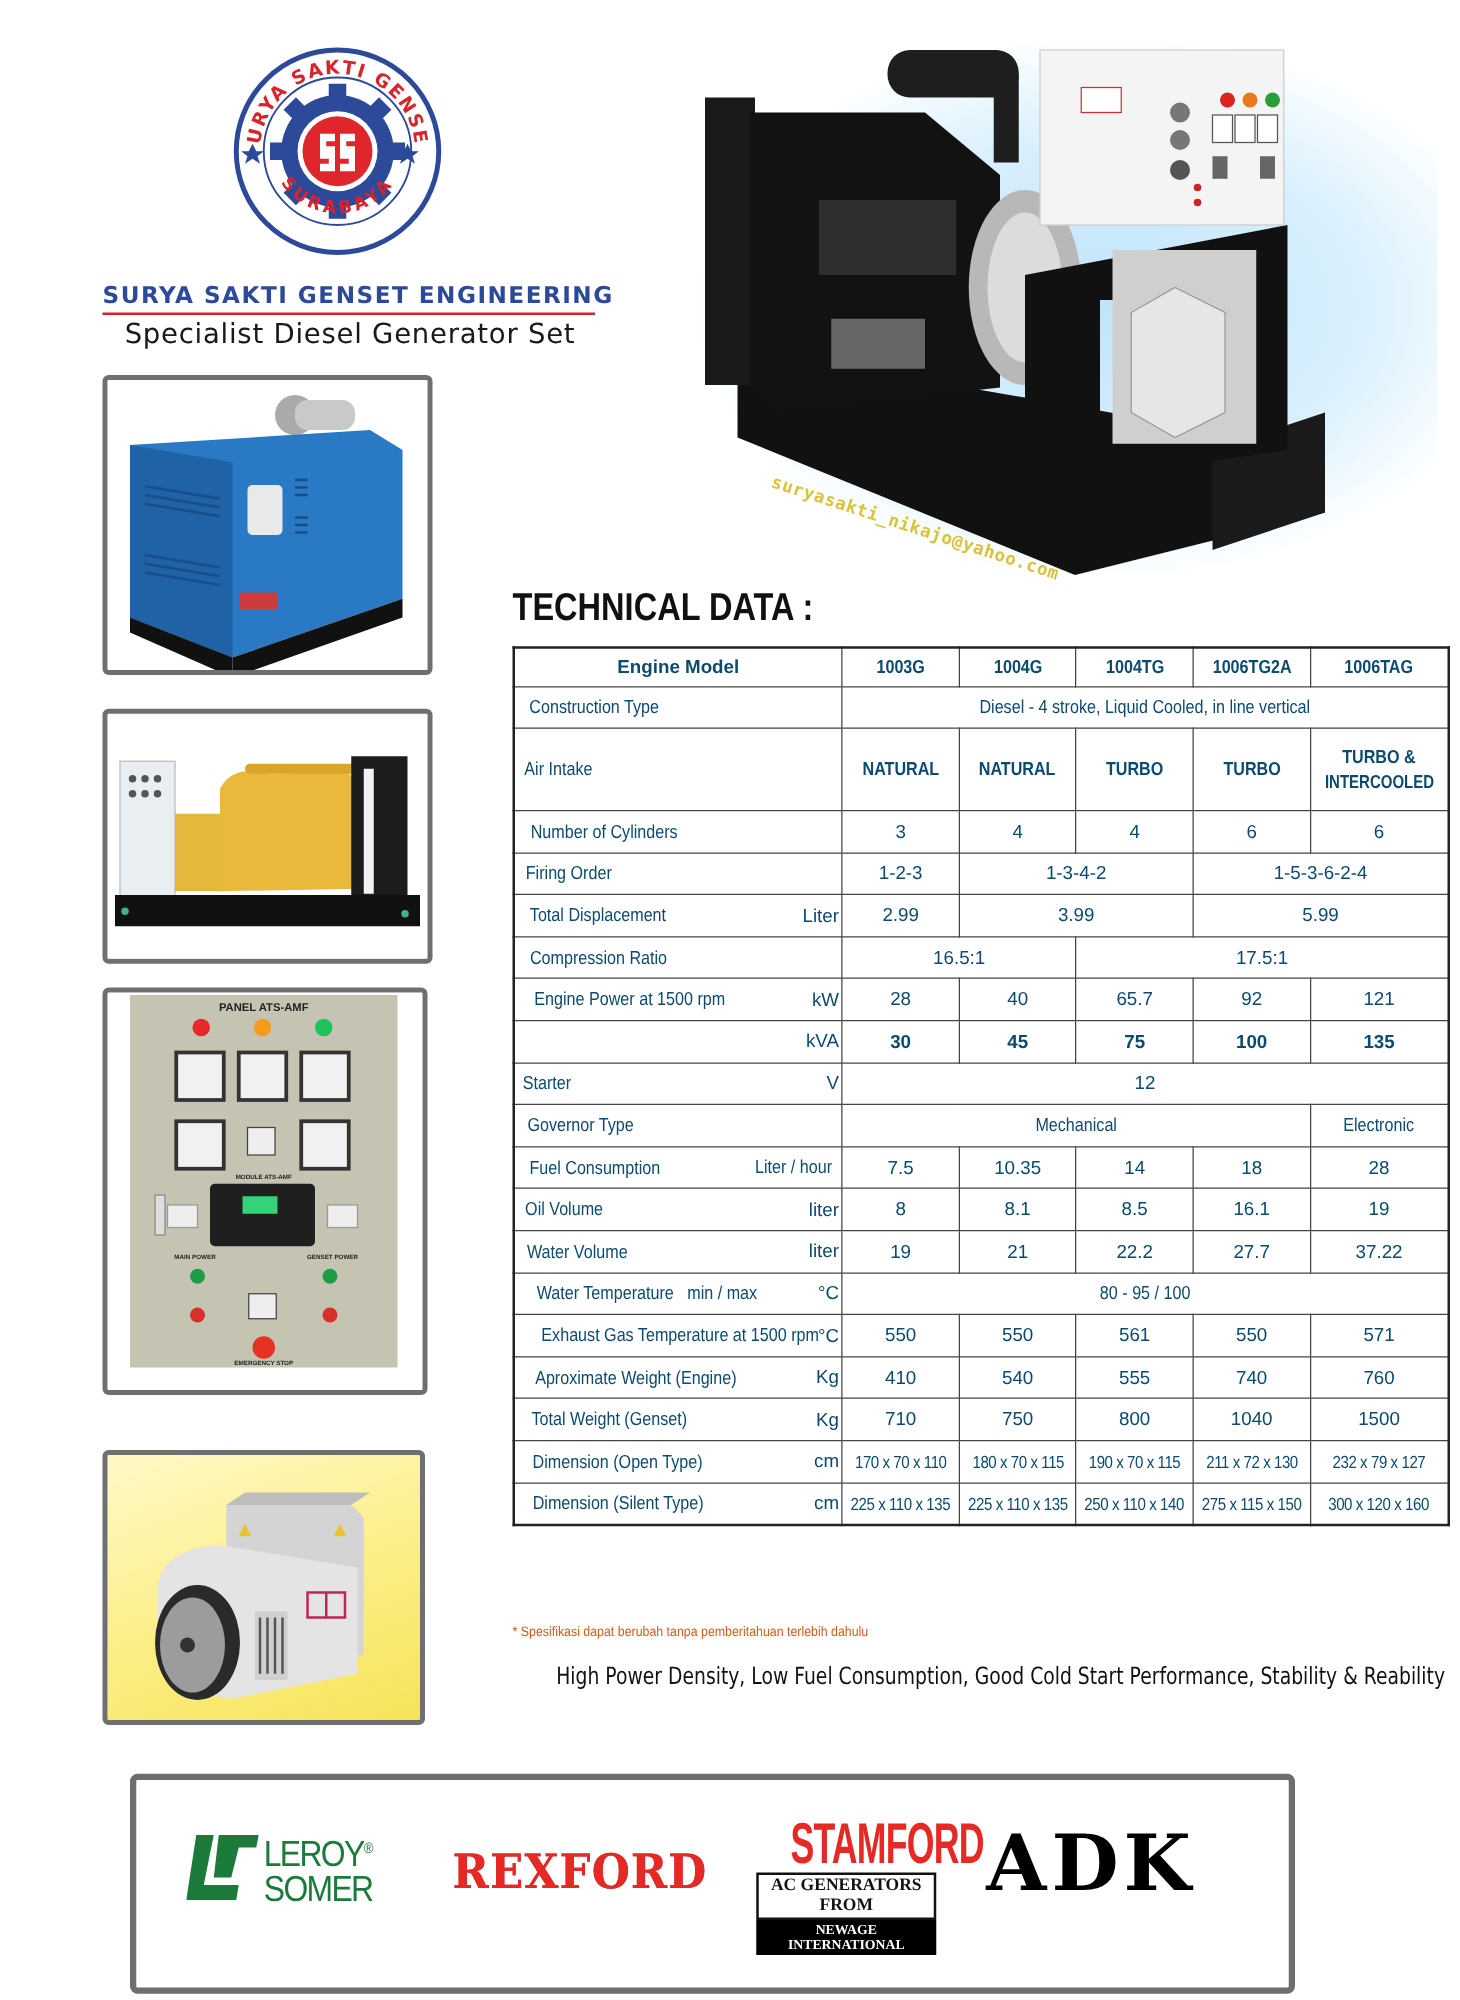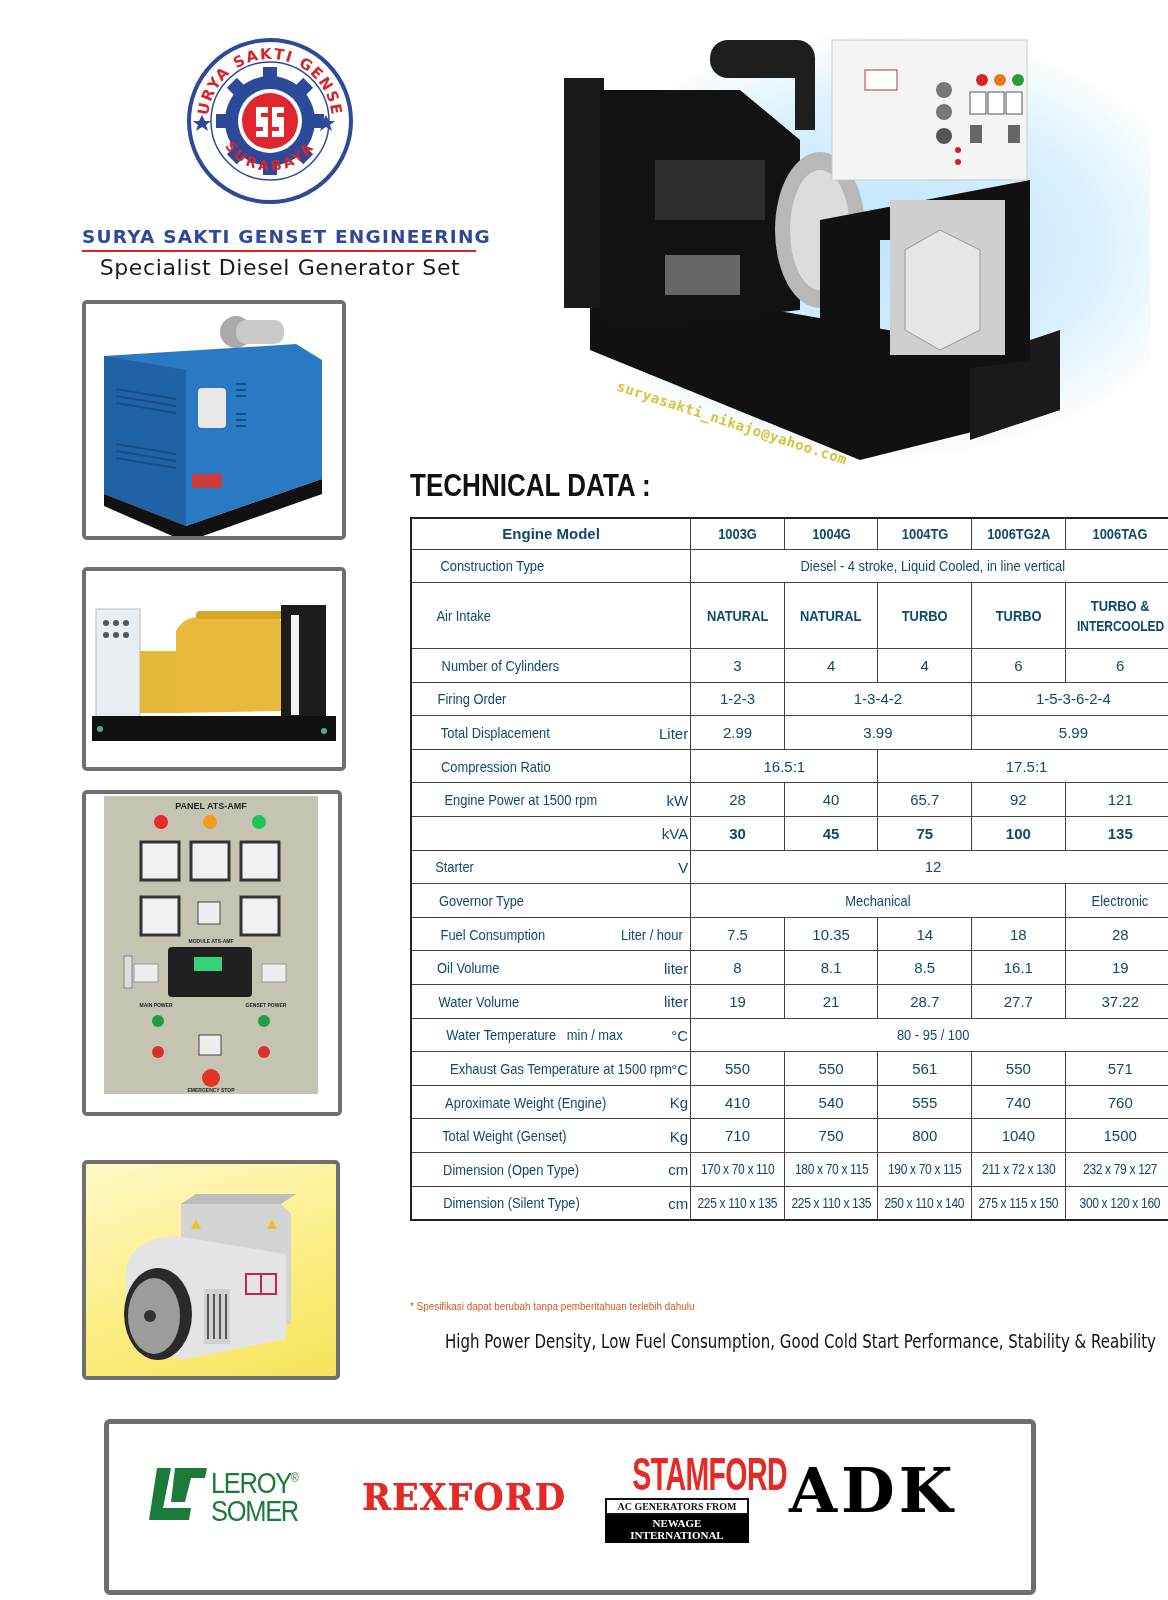--- a/index.html
+++ b/index.html
@@ -43,21 +43,21 @@
     position: absolute; left: 410px; top: 468px;
     font-family: "Liberation Sans", sans-serif; font-weight: bold; font-size: 31px;
     transform: scaleX(0.84); transform-origin: left top; letter-spacing: 0px; color: #111;
   }
   table.spec {
     position: absolute; left: 410px; top: 517px; width: 677px; border-collapse: collapse;
     font-family: "Liberation Sans", sans-serif; font-size: 15px; color: #0c4a6e; background: #fff;
     border: 2px solid #222;
   }
   table.spec td { border: 1px solid #444; height: 33.6px; padding: 0; text-align: center; vertical-align: middle; white-space: nowrap; }
-  table.spec td.lbl { text-align: left; padding-left: 20px; width: 248px; position: relative; }
+  table.spec td.lbl { text-align: left; padding-left: 3px; width: 248px; position: relative; }
   table.spec td.lbl .unit { position: absolute; right: 2px; top: 50%; transform: translateY(-50%); }
   table.spec tr.hdr td { font-weight: bold; height: 31px; }
   table.spec tr.hdr td.lbl { text-align: center; padding-left: 0; }
   table.spec tr.tall td { height: 66px; }
   table.spec .b { font-weight: bold; }
   table.spec td.c { width: 85.8px; }
   .narrow { display: inline-block; transform: scaleX(0.86); }
   .dim { font-size: 14px; letter-spacing: -0.4px; }
 
   .disclaimer {
@@ -78,21 +78,21 @@
   .leroy { left: 40px; top: 40px; width: 175px; height: 60px; }
   .leroy .mark { position: absolute; left: 0; top: 4px; width: 58px; height: 52px; }
   .leroy .txt { position: absolute; left: 62px; top: 0px; font-family: "Liberation Sans", sans-serif; color: #1c7a3a;
     font-size: 29px; line-height: 28px; letter-spacing: -1.5px; transform: scaleX(0.88); transform-origin: left top; }
   .leroy .reg { font-size: 12px; vertical-align: super; letter-spacing: 0; }
   .rexford { left: 253px; top: 50px; font-family: "DejaVu Serif", serif; font-weight: bold; font-size: 38px; color: #e52a25;
     letter-spacing: 1px; transform: scaleX(0.92); transform-origin: left top; text-shadow: 0 0 0 #b71b18; }
   .stamford { left: 496px; top: 30px; width: 144px; text-align: center; }
   .stamford .t { font-family: "Liberation Sans", sans-serif; font-weight: bold; font-size: 46px; color: #e52a25; line-height: 40px;
     transform: scaleX(0.62); transform-origin: center top; white-space: nowrap; letter-spacing: -1px; }
-  .stamford .s1 { margin-top: 4px; border: 2px solid #111; font-family: "Liberation Serif", serif; font-weight: bold; font-size: 10px; color: #111; padding: 1px 0; }
+  .stamford .s1 { margin-top: 4px; border: 2px solid #111; font-family: "Liberation Serif", serif; font-weight: bold; font-size: 14px; color: #111; padding: 1px 0; }
   .stamford .s2 { background: #000000; color: #fff; font-family: "Liberation Serif", serif; font-weight: bold; font-size: 11px; padding: 2px 0; }
   .adk { left: 680px; top: 32px; font-family: "DejaVu Serif", serif; font-weight: bold; font-size: 62px; color: #000000; letter-spacing: 4px; line-height: 70px; }
 </style>
 </head>
 <body>
 
 <div class="logo-wrap">
   <svg viewBox="0 0 168 168">
     <circle cx="84" cy="84" r="81" fill="#fff" stroke="#2d4a9a" stroke-width="4"></circle>
     <circle cx="84" cy="84" r="59" fill="none" stroke="#2d4a9a" stroke-width="1.5"></circle>
@@ -362,21 +362,21 @@
     <td>8</td>
     <td>8.1</td>
     <td>8.5</td>
     <td>16.1</td>
     <td>19</td>
   </tr>
   <tr>
     <td class="lbl"><span class="narrow">Water Volume</span><span class="unit">liter</span></td>
     <td>19</td>
     <td>21</td>
-    <td>28.7</td>
+    <td>22.2</td>
     <td>27.7</td>
     <td>37.22</td>
   </tr>
   <tr>
     <td class="lbl"><span class="narrow" style="white-space:pre">Water Temperature   min / max</span><span class="unit">°C</span></td>
     <td colspan="5"><span class="narrow">80 - 95 / 100</span></td>
   </tr>
   <tr>
     <td class="lbl"><span class="narrow">Exhaust Gas Temperature at 1500 rpm</span><span class="unit">°C</span></td>
     <td>550</td>

